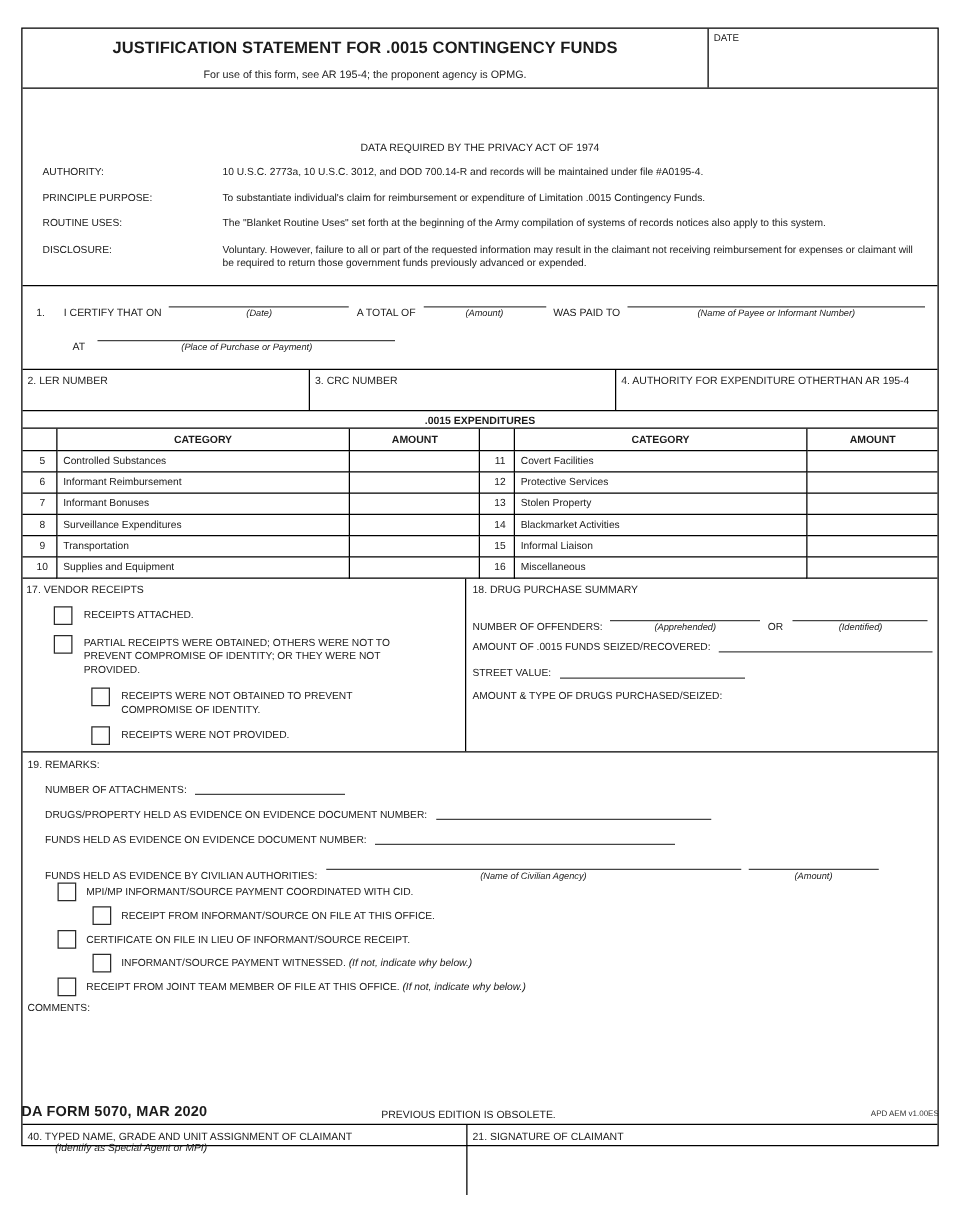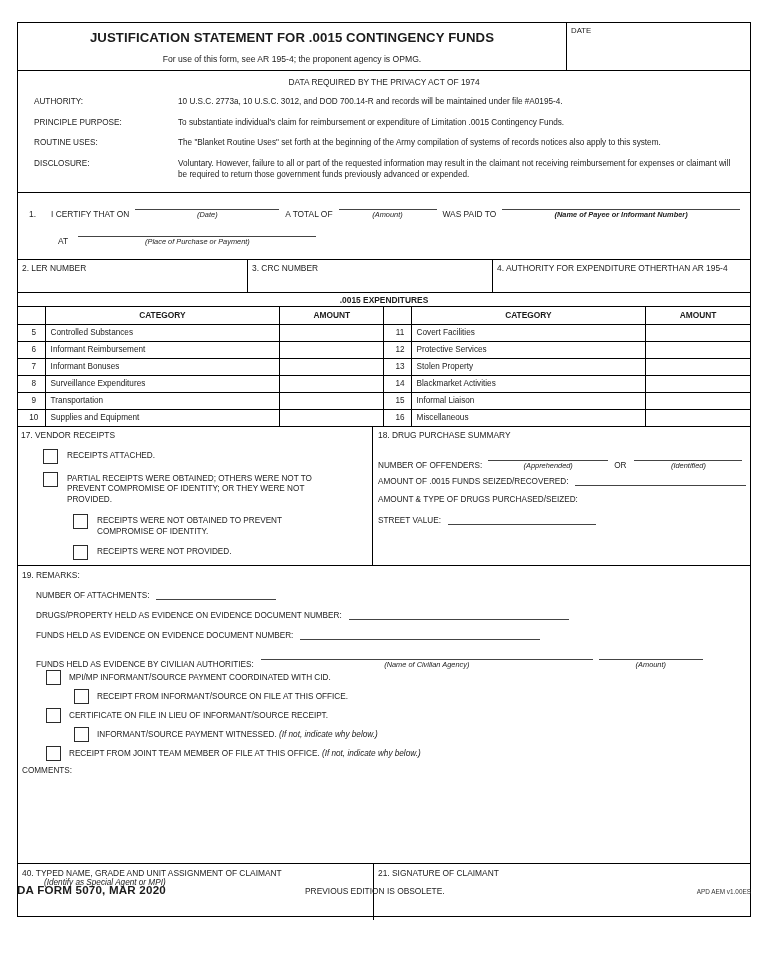--- a/index.html
+++ b/index.html
@@ -19,21 +19,21 @@
   
   .hdr{display:flex;height:48px;border-bottom:1.6px solid #000;box-sizing:border-box;}
   .hdr-left{flex:0 0 549px;box-sizing:border-box;border-right:1.6px solid #000;
     display:flex;flex-direction:column;align-items:center;justify-content:flex-start;padding-top:7px;}
   .title{font-size:13.2px;font-weight:bold;letter-spacing:.1px;}
   .subtitle{font-size:8.6px;margin-top:9px;}
   .hdr-right{flex:1;box-sizing:border-box;padding:3px 0 0 4px;}
   .date-lbl{font-size:7.8px;}
 
   
-  .privacy{border-bottom:1.6px solid #000;box-sizing:border-box;height:122px;position:relative;padding-top:6px;}
+  .privacy{border-bottom:1.6px solid #000;box-sizing:border-box;height:122px;position:relative;padding-top:6px;margin-top:36px;}
   .privacy-title{font-size:8.4px;text-align:center;}
   .prow{display:flex;margin-top:9px;font-size:8.2px;line-height:11.5px;}
   .plabel{flex:0 0 160px;padding-left:16px;box-sizing:border-box;}
   .ptext{flex:1;padding-right:18px;}
 
   
   .certify{border-bottom:1.6px solid #000;box-sizing:border-box;height:67px;position:relative;font-size:8.4px;}
   .c-line1{position:absolute;left:7px;top:5px;right:6px;display:flex;align-items:flex-end;}
   .num{display:inline-block;}
   .lbl-cap{font-size:7.4px;font-style:italic;text-align:center;}
@@ -129,21 +129,21 @@
           <span class="lbl-cap" style="display:block;">(Date)</span>
         </span>
         <span style="white-space:nowrap;padding-bottom:0;">A TOTAL OF</span>
         <span style="width:98px;margin:0 6px;">
           <span class="fill" style="display:block;"></span>
           <span class="lbl-cap" style="display:block;">(Amount)</span>
         </span>
         <span style="white-space:nowrap;">WAS PAID TO</span>
         <span style="flex:1;margin:0 4px 0 6px;">
           <span class="fill" style="display:block;"></span>
-          <span class="lbl-cap" style="display:block;font-weight:bold;">(Name of Payee or Informant Number)</span>
+          <span class="lbl-cap" style="display:block;">(Name of Payee or Informant Number)</span>
         </span>
       </div>
       <div class="c-at">
         <span style="vertical-align:bottom;">AT</span>
         <span style="display:inline-block;width:238px;margin-left:8px;vertical-align:bottom;">
           <span class="fill" style="display:block;"></span>
           <span class="lbl-cap" style="display:block;">(Place of Purchase or Payment)</span>
         </span>
       </div>
     </div>
@@ -267,26 +267,26 @@
             <span class="fill" style="display:block;"></span>
             <span class="lbl-cap" style="display:block;">(Identified)</span>
           </span>
         </div>
 
         <div style="margin-top:4px;font-size:8.2px;display:flex;align-items:flex-end;">
           <span style="white-space:nowrap;">AMOUNT OF .0015 FUNDS SEIZED/RECOVERED:</span>
           <span class="fill" style="flex:1;margin:0 4px 0 7px;"></span>
         </div>
 
-        <div style="margin-top:9px;font-size:8.2px;">AMOUNT &amp; TYPE OF DRUGS PURCHASED/SEIZED:</div>
-
         <div style="margin-top:9px;font-size:8.2px;display:flex;align-items:flex-end;">
           <span style="white-space:nowrap;">STREET VALUE:</span>
           <span class="fill" style="width:148px;margin-left:7px;"></span>
         </div>
+
+        <div style="margin-top:9px;font-size:8.2px;">AMOUNT &amp; TYPE OF DRUGS PURCHASED/SEIZED:</div>
         <div style="height:34px;font-size:8.2px;"></div>
       </div>
     </div>
 
     <div class="remarks">
       <div style="font-size:8.4px;">19.  REMARKS:</div>
 
       <div class="rline" style="padding-left:14px;">
         <span style="white-space:nowrap;">NUMBER OF ATTACHMENTS:</span>
         <span class="fill" style="width:120px;margin-left:7px;"></span>

